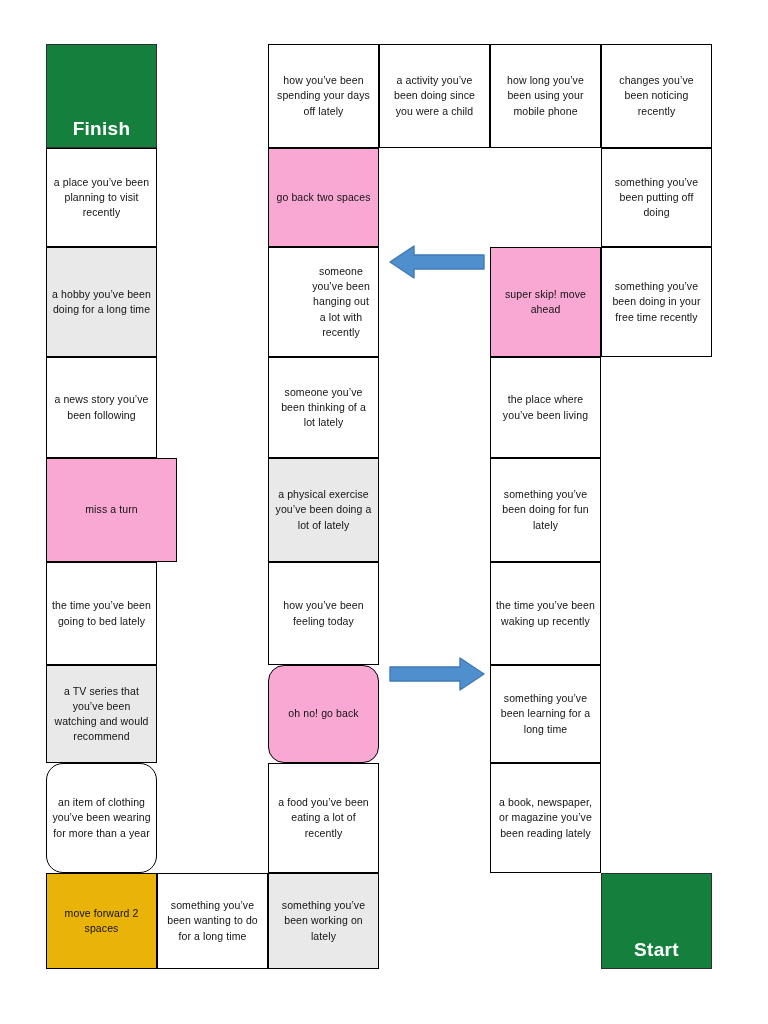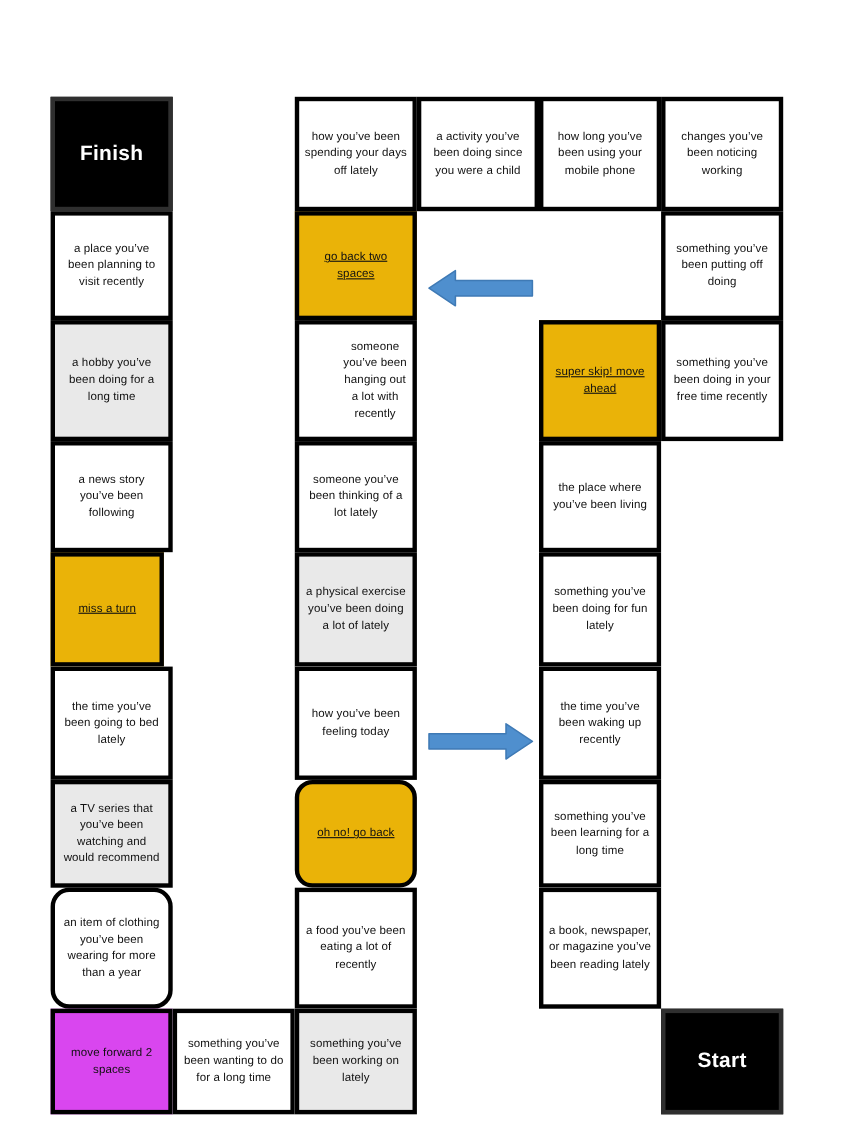--- a/index.html
+++ b/index.html
@@ -20,40 +20,39 @@
     position: absolute;
     left: 0;
     top: 0;
     width: 768px;
     height: 1024px;
   }
 
   .cell {
     position: absolute;
     box-sizing: border-box;
-    border: 4px solid #000000;
+    border: 1px solid #000000;
     background: #ffffff;
     display: flex;
     align-items: center;
     justify-content: center;
     text-align: center;
     padding: 4px 5px;
     font-size: 10.5px;
     line-height: 1.45;
     color: #111111;
     letter-spacing: 0.1px;
     word-break: normal;
     overflow: hidden;
-    margin-top: 44px;
   }
 
   .cell.shade-light { background: #e9e9e9; }
-  .cell.shade-mid   { background: #eab308; text-decoration: underline; }
-  .cell.shade-dark  { background: #d946ef; }
-  .cell.shade-end   { background: #000000; }
+  .cell.shade-mid   { background: #f9a8d4; }
+  .cell.shade-dark  { background: #eab308; }
+  .cell.shade-end   { background: #15803d; align-items: flex-end; }
 
   .cell.endpoint {
     color: #ffffff;
     font-size: 19px;
     font-weight: bold;
     letter-spacing: 0.3px;
     border-color: #2f2f2f;
   }
 
   .cell .txt {
@@ -82,21 +81,21 @@
   </div>
 
   <div class="cell shade-light" style="left:46px; top:247px; width:111px; height:110px;">
     <span class="txt">a hobby you’ve been doing for a long time</span>
   </div>
 
   <div class="cell" style="left:46px; top:357px; width:111px; height:101px;">
     <span class="txt">a news story you’ve been following</span>
   </div>
 
-  <div class="cell shade-mid" style="left:46px; top:458px; width:103px; height:104px;">
+  <div class="cell shade-mid" style="left:46px; top:458px; width:131px; height:104px;">
     <span class="txt">miss a turn</span>
   </div>
 
   <div class="cell" style="left:46px; top:562px; width:111px; height:103px;">
     <span class="txt">the time you’ve been going to bed lately</span>
   </div>
 
   <div class="cell shade-light" style="left:46px; top:665px; width:111px; height:98px;text-align:center;">
     <span class="txt">a TV series that you’ve been watching and would recommend</span>
   </div>
@@ -175,21 +174,21 @@
 
   <div class="cell" style="left:490px; top:665px; width:111px; height:98px;">
     <span class="txt">something you’ve been learning for a long time</span>
   </div>
 
   <div class="cell" style="left:490px; top:763px; width:111px; height:110px;">
     <span class="txt">a book, newspaper, or magazine you’ve been reading lately</span>
   </div>
 
   <div class="cell" style="left:601px; top:44px; width:111px; height:104px;">
-    <span class="txt">changes you’ve been noticing working</span>
+    <span class="txt">changes you’ve been noticing recently</span>
   </div>
 
   <div class="cell" style="left:601px; top:148px; width:111px; height:99px;">
     <span class="txt">something you’ve been putting off doing</span>
   </div>
 
   <div class="cell" style="left:601px; top:247px; width:111px; height:110px;">
     <span class="txt">something you’ve been doing in your free time recently</span>
   </div>
 

